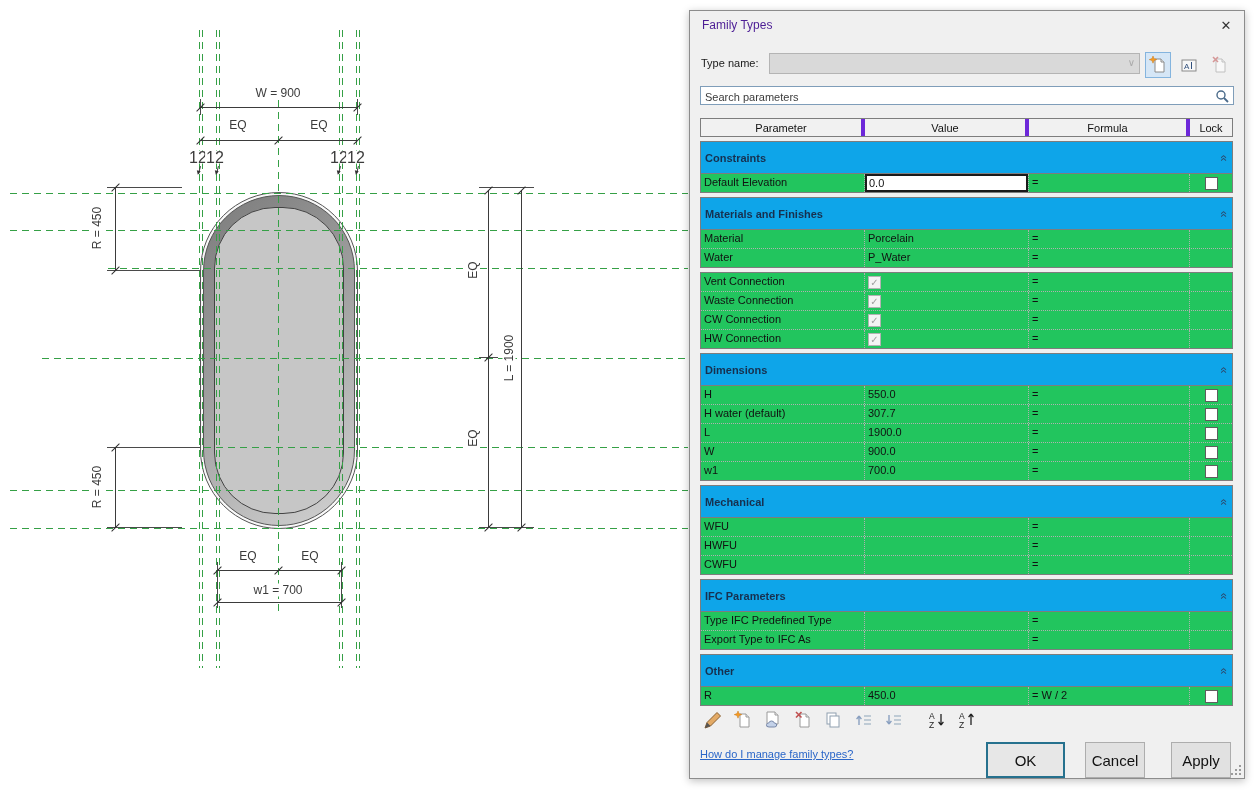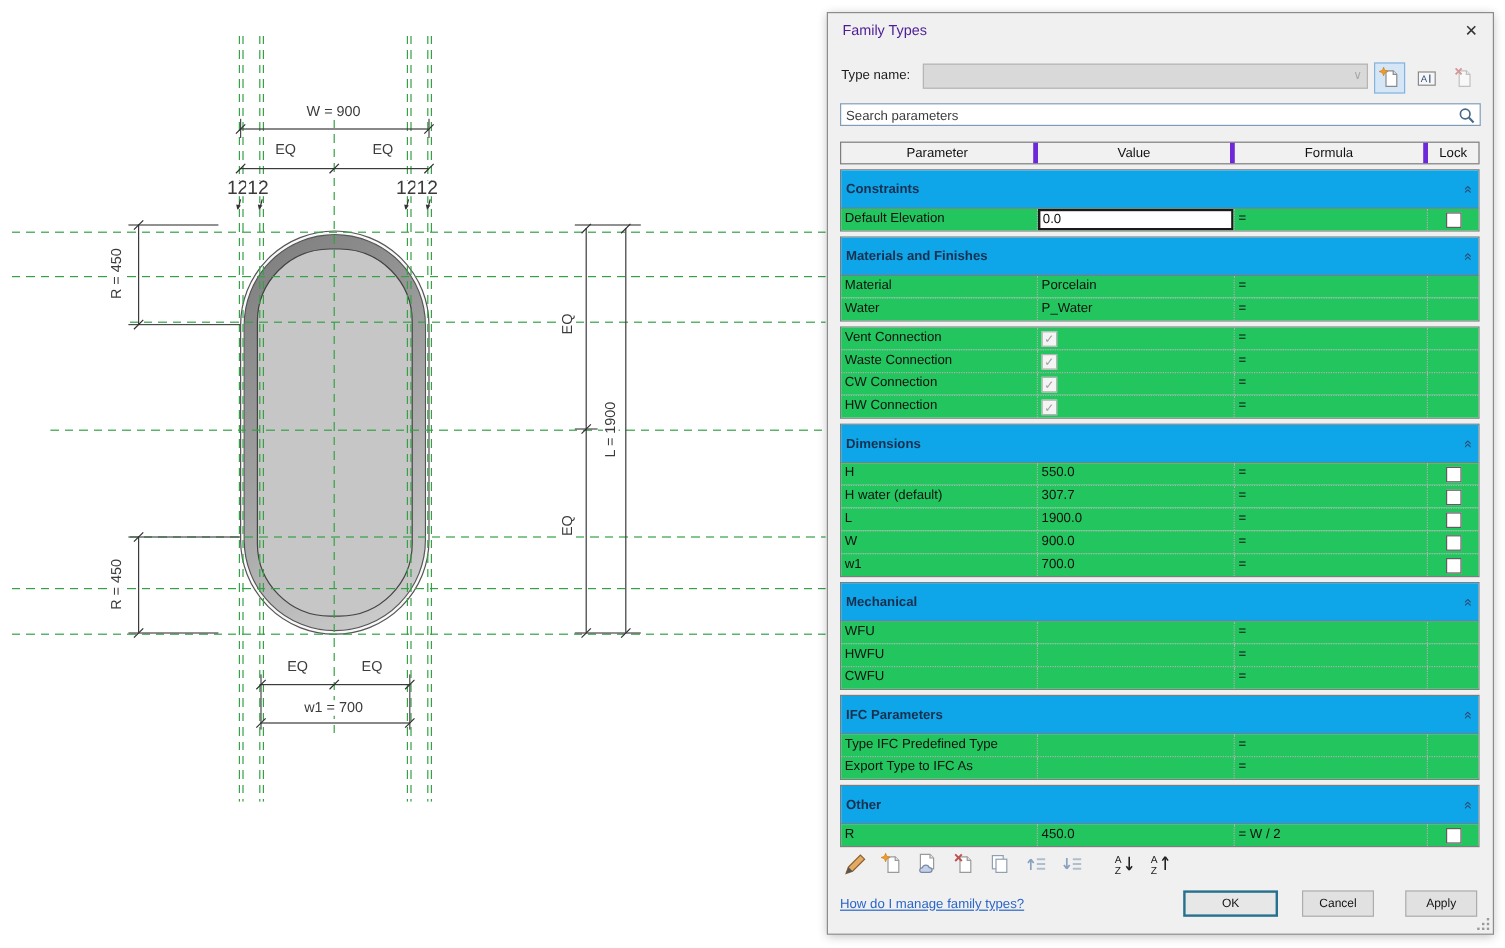--- a/index.html
+++ b/index.html
@@ -72,22 +72,22 @@
            font-size:11px;display:flex;align-items:center;padding:0 2px;box-sizing:border-box}
   .cb{width:13px;height:13px;box-sizing:border-box;border:1px solid #b3b3b3;background:#f4f4f4;
       display:flex;align-items:center;justify-content:center;font-size:10px;color:#a0a0a0;margin-top:1px}
   .lock-cb{width:13px;height:13px;box-sizing:border-box;border:1px solid #5e5e5e;background:#fff}
   .empty-area{display:flex;height:52px;background:#fff}
   .empty-area .pcell{height:auto}
 
   #btm-toolbar{position:absolute;left:0;top:695px;right:0;height:30px}
   .tb-icon{position:absolute;top:3px;width:22px;height:22px;display:flex;align-items:center;justify-content:center}
   #help-link{position:absolute;left:10px;top:737px;font-size:11px;color:#2a66c8;text-decoration:underline}
-  .btn{position:absolute;top:731px;height:22px;background:#e1e1e1;border:1px solid #adadad;
-       box-sizing:border-box;font-size:10px;color:#111;display:flex;align-items:center;justify-content:center}
+  .btn{position:absolute;top:731px;height:36px;background:#e1e1e1;border:1px solid #adadad;
+       box-sizing:border-box;font-size:15px;color:#111;display:flex;align-items:center;justify-content:center}
   #ok-btn{left:296px;width:79px;border:2px solid #26718e;background:#e7e7e7}
   #cancel-btn{left:395px;width:60px}
   #apply-btn{left:481px;width:60px}
   #grip{position:absolute;right:3px;bottom:3px;width:10px;height:10px}
   #grip i{position:absolute;width:2px;height:2px;background:#9a9a9a}
 </style>
 </head>
 <body>
 
 <div id="drawing" style="--grn:#35a046">

